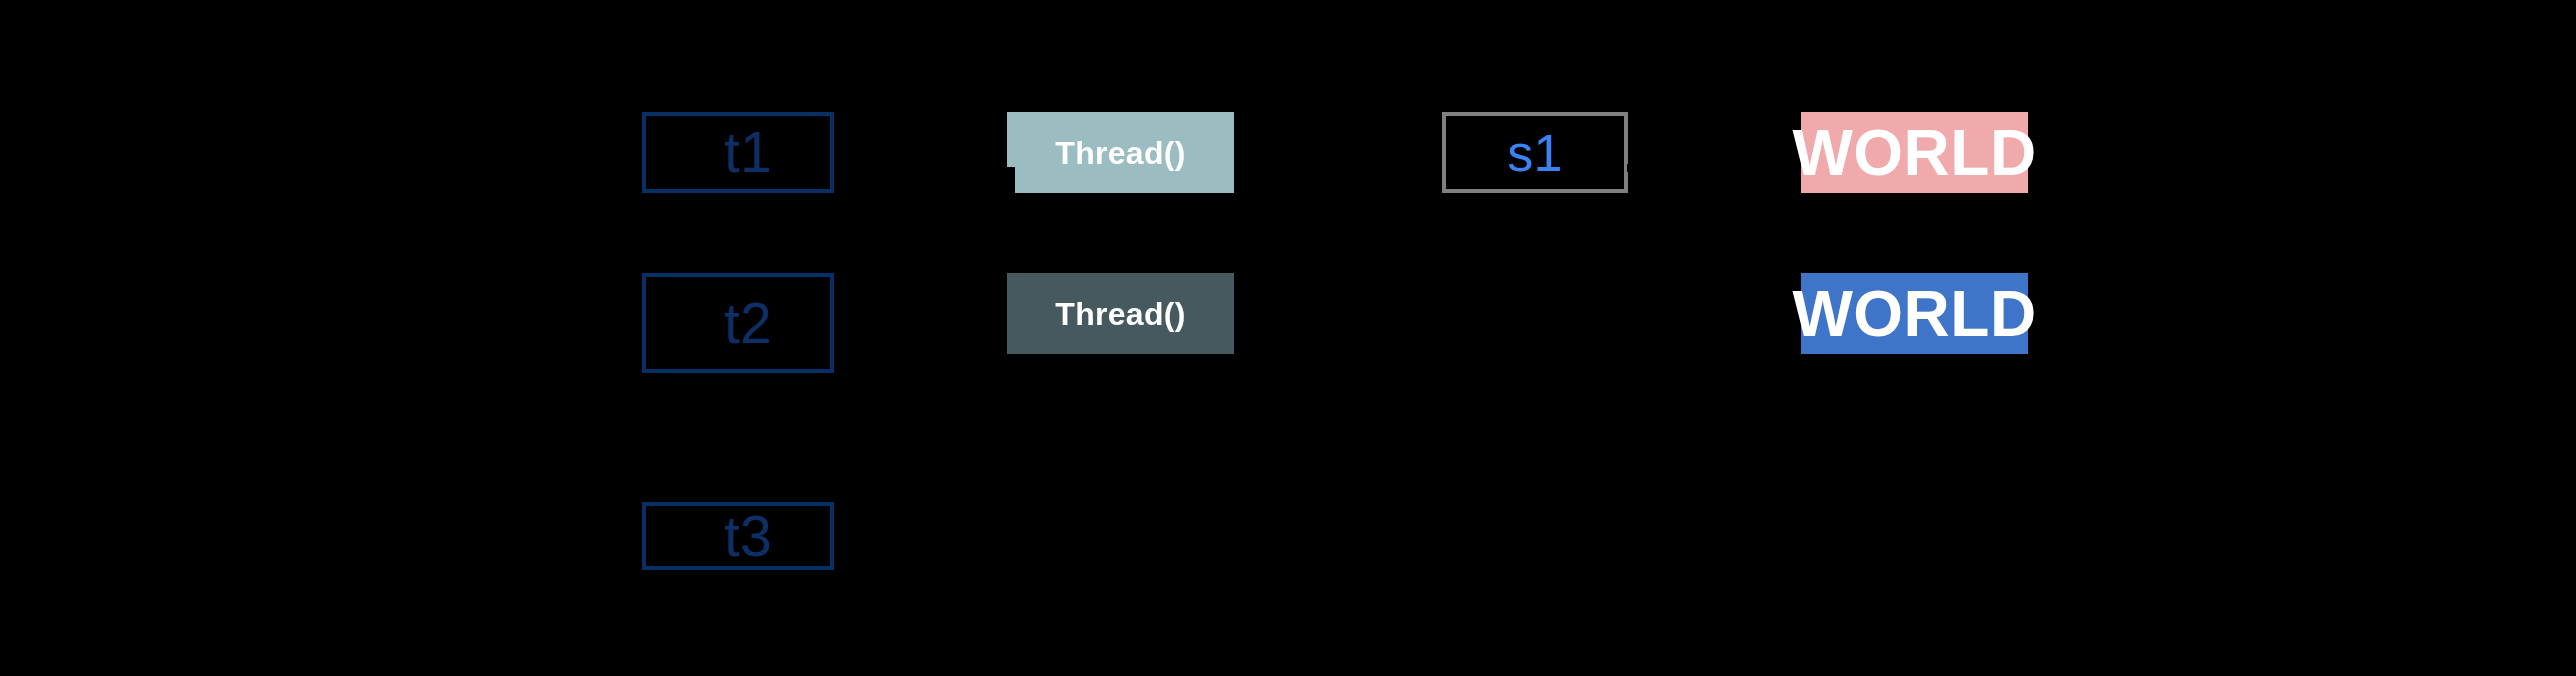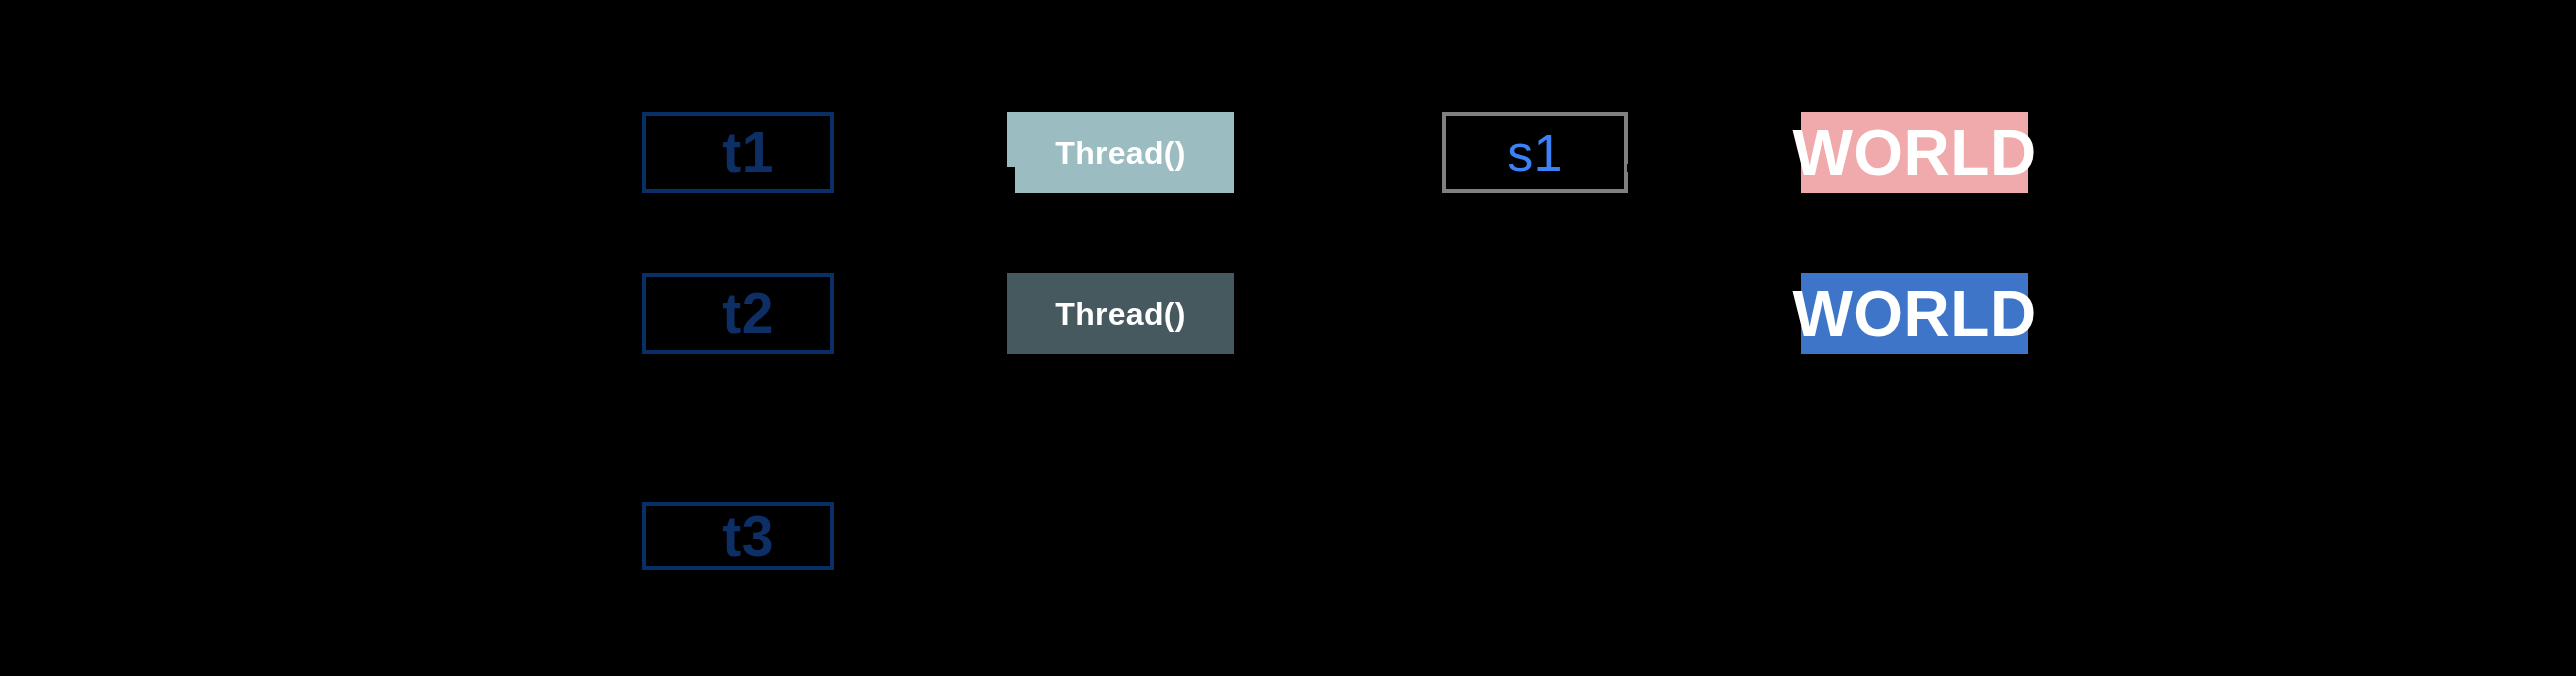--- a/index.html
+++ b/index.html
@@ -28,21 +28,21 @@
     line-height: 1;
     white-space: nowrap;
     font-weight: bold;
   }
 
   
   .var-box {
     border-style: solid;
     border-width: 4.7px;
     background: transparent;
-    font-weight: 700;
+    font-weight: 400;
     padding-left: 20px;
   }
   .var-box .label {
     font-size: 57px;
     letter-spacing: 0.3px;
   }
 
   
   .handle-box {
     border-style: solid;
@@ -96,21 +96,21 @@
 
   <div class="cell handle-box" id="box-s1" style="left:1442px; top:112px; width:186px; height:81px; border-color:#808080;">
     <span class="label" style="color:#3b82f6;">s1</span>
     <span class="notch" style="left:181px; top:48px; width:5.8px; height:8.4px;"></span>
   </div>
 
   <div class="cell obj-box obj-world" id="box-world-1" style="left:1801px; top:112px; width:227px; height:81px; background:#f0aaac;">
     <span class="label">WORLD</span>
   </div>
 
-  <div class="cell var-box" id="box-t2" style="left:642px; top:273px; width:192px; height:81px; border-color:#082f66;">
+  <div class="cell var-box" id="box-t2" style="left:642px; top:273px; width:192px; height:100px; border-color:#082f66;">
     <span class="label" style="color:#0d2f66;">t2</span>
     <span class="notch" style="left:188px; top:32px; width:5.2px; height:10.5px;"></span>
   </div>
 
   <div class="cell obj-box obj-thread" id="box-thread-2" style="left:1007px; top:273px; width:227px; height:81px; background:#45595e;">
     <span class="label">Thread()</span>
   </div>
 
 
   <div class="cell obj-box obj-world" id="box-world-2" style="left:1801px; top:273px; width:227px; height:81px; background:#3f75c8;">

